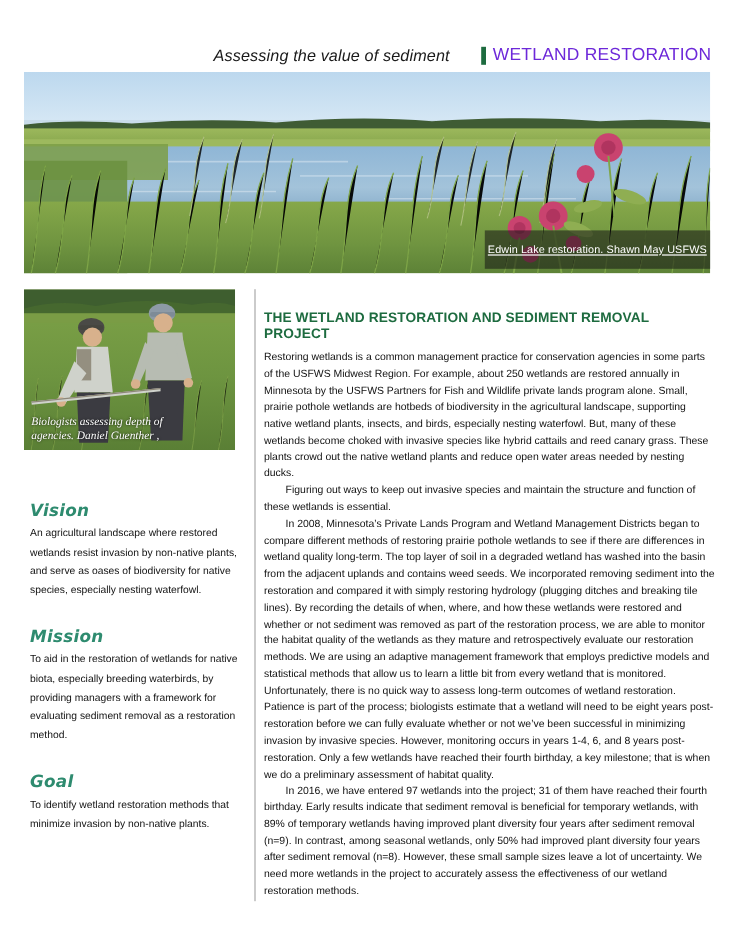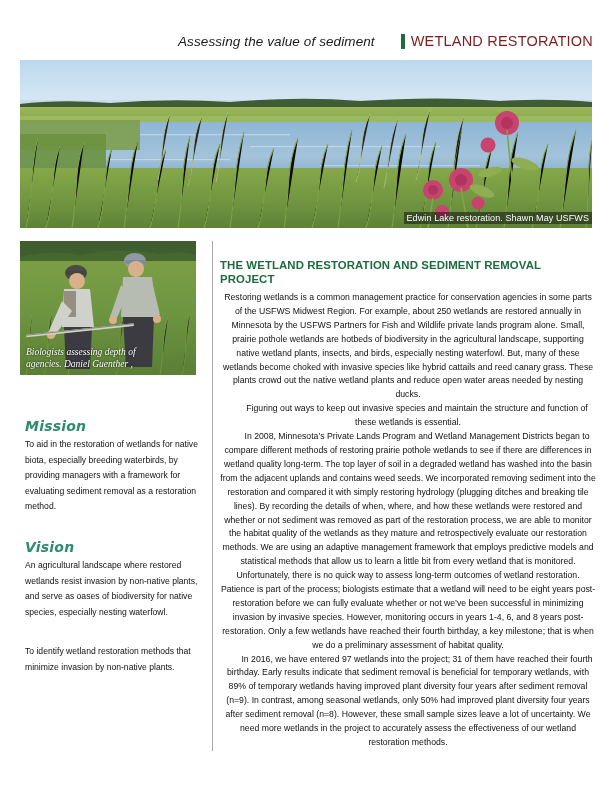--- a/index.html
+++ b/index.html
@@ -7,46 +7,47 @@
     width:612px;height:792px;background:#ffffff;
     font-family:"Liberation Sans", sans-serif;
     -webkit-font-smoothing:antialiased;
     overflow:hidden;
   }
   .page{position:relative;width:612px;height:792px;}
 
   
   .header{
     position:absolute;left:0;top:28px;width:612px;height:26px;
-    display:flex;align-items:center;justify-content:flex-start;
+    display:flex;align-items:flex-end;justify-content:flex-start;
     padding-left:178px;box-sizing:border-box;
   }
   .header-kicker{
     font-style:italic;font-size:13.5px;color:#1a1a1a;letter-spacing:0.1px;
     white-space:nowrap;
   }
   .header-bar{
     display:inline-block;width:4px;height:15px;background:#1d6b3f;
     margin:0 6px 0 26px;vertical-align:middle;
   }
   .header-title{
-    font-size:14.5px;color:#7f1d1d;letter-spacing:0.2px;white-space:nowrap;
+    font-size:14.5px;color:#6d28d9;letter-spacing:0.2px;white-space:nowrap;
   }
 
   
   .hero{
     position:absolute;left:20px;top:60px;width:572px;height:168px;
     overflow:hidden;
   }
   .hero svg{display:block;width:572px;height:168px;}
   .hero-caption{
     position:absolute;right:0px;bottom:4px;
     background:rgba(20,20,20,0.55);
-    color:#ffffff;font-size:9px;padding:1px 3px;white-space:nowrap;
+    color:#ffffff;font-size:9px;padding:11px 3px;white-space:nowrap;
     letter-spacing:0.1px;
+    text-decoration:underline;
   }
 
   
   .photo2{
     position:absolute;left:20px;top:241px;width:176px;height:134px;
     overflow:hidden;
   }
   .photo2 svg{display:block;width:176px;height:134px;}
   .photo2-caption{
     position:absolute;left:6px;bottom:5px;right:4px;
@@ -81,21 +82,21 @@
   .main-head{
     color:#1d6b3f;font-size:11.4px;font-weight:bold;line-height:14px;
     margin:0 0 5px 0;letter-spacing:0.1px;
   }
   .sub-head{
     color:#2e8b6f;font-size:11.4px;font-weight:bold;line-height:14px;
     margin:2px 0 2px 0;letter-spacing:0.1px;
   }
   .body-p{
     font-size:8.7px;line-height:13.9px;color:#111;margin:0;
-    text-align:center;
+    text-align:left;
   }
   .indent{text-indent:18px;}
 </style>
 </head>
 <body>
 
 <div class="page">
 
   <div class="header">
     <span class="header-kicker">Assessing the value of sediment</span>
@@ -249,28 +250,29 @@
     <div class="photo2-caption">
       <div>Biologists assessing depth of</div>
       <div>agencies.   Daniel Guenther ,</div>
     </div>
   </div>
 
   <div class="divider"></div>
 
   <div class="leftcol">
     <div class="side-block">
+      <h3 class="side-head">Vision</h3>
+      <p class="side-body">An agricultural landscape where restored wetlands resist invasion by non-native plants, and serve as oases of biodiversity for native species, especially nesting waterfowl.</p>
+    </div>
+    <div class="side-block">
       <h3 class="side-head">Mission</h3>
       <p class="side-body">To aid in the restoration of wetlands for native biota, especially breeding waterbirds, by providing managers with a framework for evaluating sediment removal as a restoration method.</p>
     </div>
     <div class="side-block">
-      <h3 class="side-head">Vision</h3>
-      <p class="side-body">An agricultural landscape where restored wetlands resist invasion by non-native plants, and serve as oases of biodiversity for native species, especially nesting waterfowl.</p>
-    </div>
-    <div class="side-block">
+      <h3 class="side-head">Goal</h3>
       <p class="side-body">To identify wetland restoration methods that minimize invasion by non-native plants.</p>
     </div>
   </div>
 
   <div class="rightcol">
     <h2 class="main-head">THE WETLAND RESTORATION AND SEDIMENT REMOVAL PROJECT</h2>
     <p class="body-p">Restoring wetlands is a common management practice for conservation agencies in some parts of the USFWS Midwest Region. For example, about 250 wetlands are restored annually in Minnesota by the USFWS Partners for Fish and Wildlife private lands program alone. Small, prairie pothole wetlands are hotbeds of biodiversity in the agricultural landscape, supporting native wetland plants, insects, and birds, especially nesting waterfowl.  But, many of these wetlands become choked with invasive species like hybrid cattails and reed canary grass. These plants crowd out the native wetland plants and reduce open water areas needed by nesting ducks.</p>
     <p class="body-p indent">Figuring out ways to keep out invasive species and maintain the structure and function of these wetlands is essential.</p>
     <p class="body-p indent">In 2008, Minnesota’s Private Lands Program and Wetland Management Districts began to compare different methods of restoring prairie pothole wetlands to see if there are differences in wetland quality long-term. The top layer of soil in a degraded wetland has washed into the basin from the adjacent uplands and contains weed seeds. We incorporated removing sediment into the restoration and compared it with simply restoring hydrology (plugging ditches and breaking tile lines).  By recording the details of when, where, and how these wetlands were restored and whether or not sediment was removed as part of the restoration process, we are able to monitor the habitat quality of the wetlands as they mature and retrospectively evaluate our restoration methods.  We are using an adaptive management framework that employs predictive models and statistical methods that allow us to learn a little bit from every wetland that is monitored.</p>
     <p class="body-p">Unfortunately, there is no quick way to assess long-term outcomes of wetland restoration. Patience is part of the process; biologists estimate that a wetland will need to be eight years post-restoration before we can fully evaluate whether or not we’ve been successful in minimizing invasion by invasive species. However, monitoring occurs in years 1-4, 6, and 8 years post-restoration. Only a few wetlands have reached their fourth birthday, a key milestone; that is when we do a preliminary assessment of habitat quality.</p>

